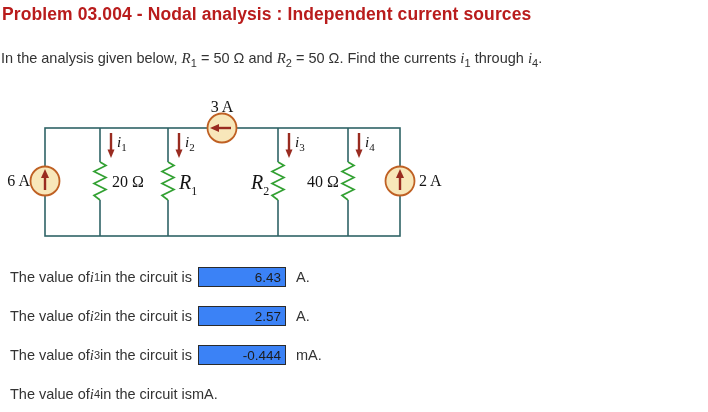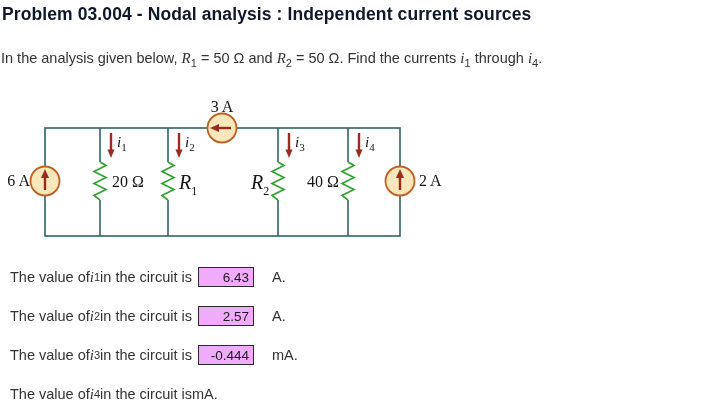--- a/index.html
+++ b/index.html
@@ -2,21 +2,21 @@
 <html><head>
 <meta charset="utf-8">
 <style>
   * { margin: 0; padding: 0; box-sizing: border-box; }
   html, body { background: #ffffff; }
   body { font-family: "Liberation Sans", sans-serif; color: #333; }
   .page { position: relative; width: 708px; height: 412px; background: #fff; overflow: hidden; }
 
   .title {
     position: absolute; left: 2px; top: 4px;
-    font-size: 17.5px; font-weight: 700; color: #0f172a;
+    font-size: 17.5px; font-weight: 700; color: #b91c1c;
     letter-spacing: 0.1px; white-space: nowrap; text-align: center;
   }
   .intro {
     position: absolute; left: 1px; top: 50px;
     font-size: 14.5px; color: #333; white-space: nowrap;
   }
   .mi {
     font-family: "Liberation Serif", serif;
     font-style: italic; font-size: 15px;
   }
@@ -36,26 +36,26 @@
   .cisub { font-size: 11px; font-style: normal; }
 
   .answers { position: absolute; left: 2px; top: 0; width: 420px; }
   .ans-row {
     position: absolute; left: 8px; height: 22px;
     display: flex; align-items: center;
     font-size: 14.5px; color: #333; white-space: nowrap;
   }
   .ans-row .mi { font-size: 15px; }
   .ansbox {
-    width: 56px; height: 20px;
-    border: 1.5px solid #2b2b2b; background: #f0abfc;
+    width: 88px; height: 20px;
+    border: 1.5px solid #2b2b2b; background: #3b82f6;
     font-family: "Liberation Sans", sans-serif;
     font-size: 13.5px; color: #1c1c1c;
     text-align: right; padding: 0 4px;
-    margin-left: 6px; margin-right: 18px;
+    margin-left: 6px; margin-right: 10px;
     border-radius: 0; outline: none; display: inline-block;
   }
 </style>
 </head>
 <body>
 
 <div class="page">
 
   <div class="title">Problem 03.004 - Nodal analysis : Independent current sources</div>
 

